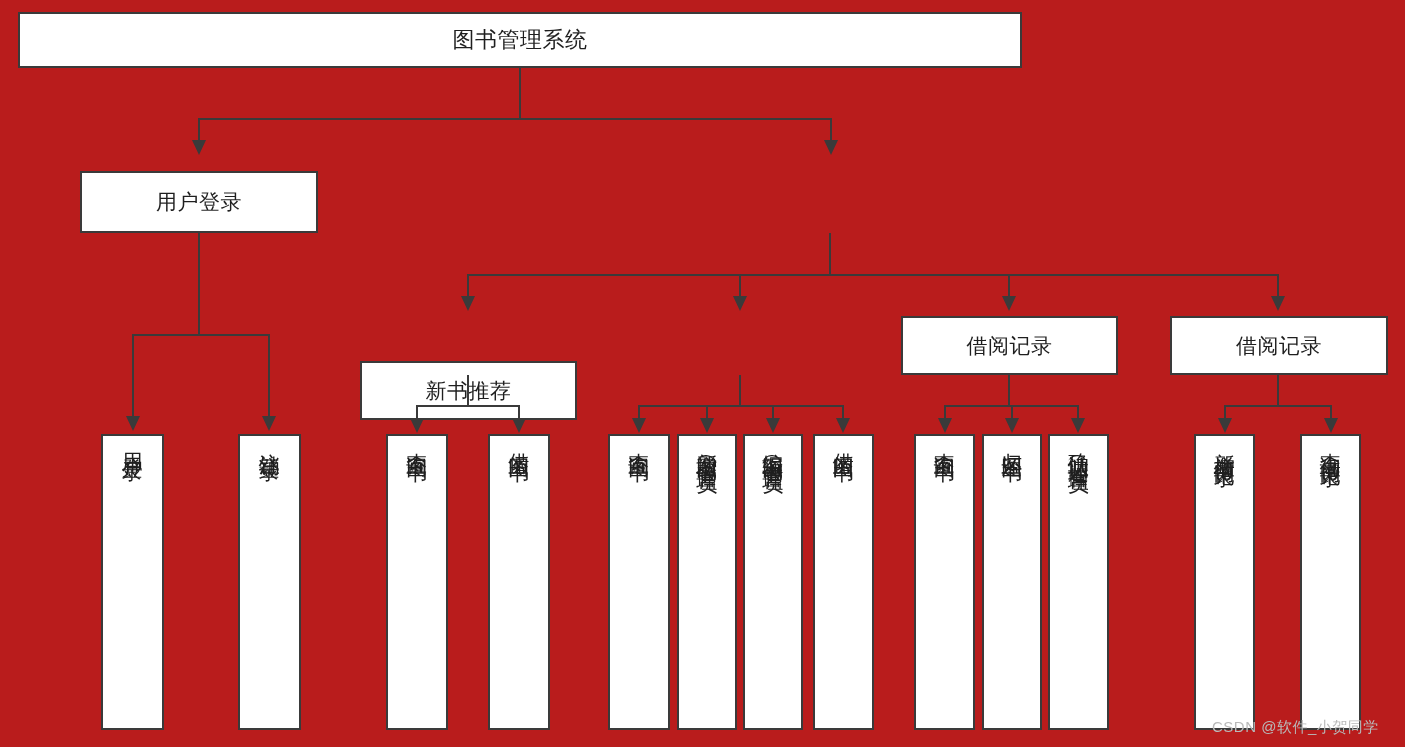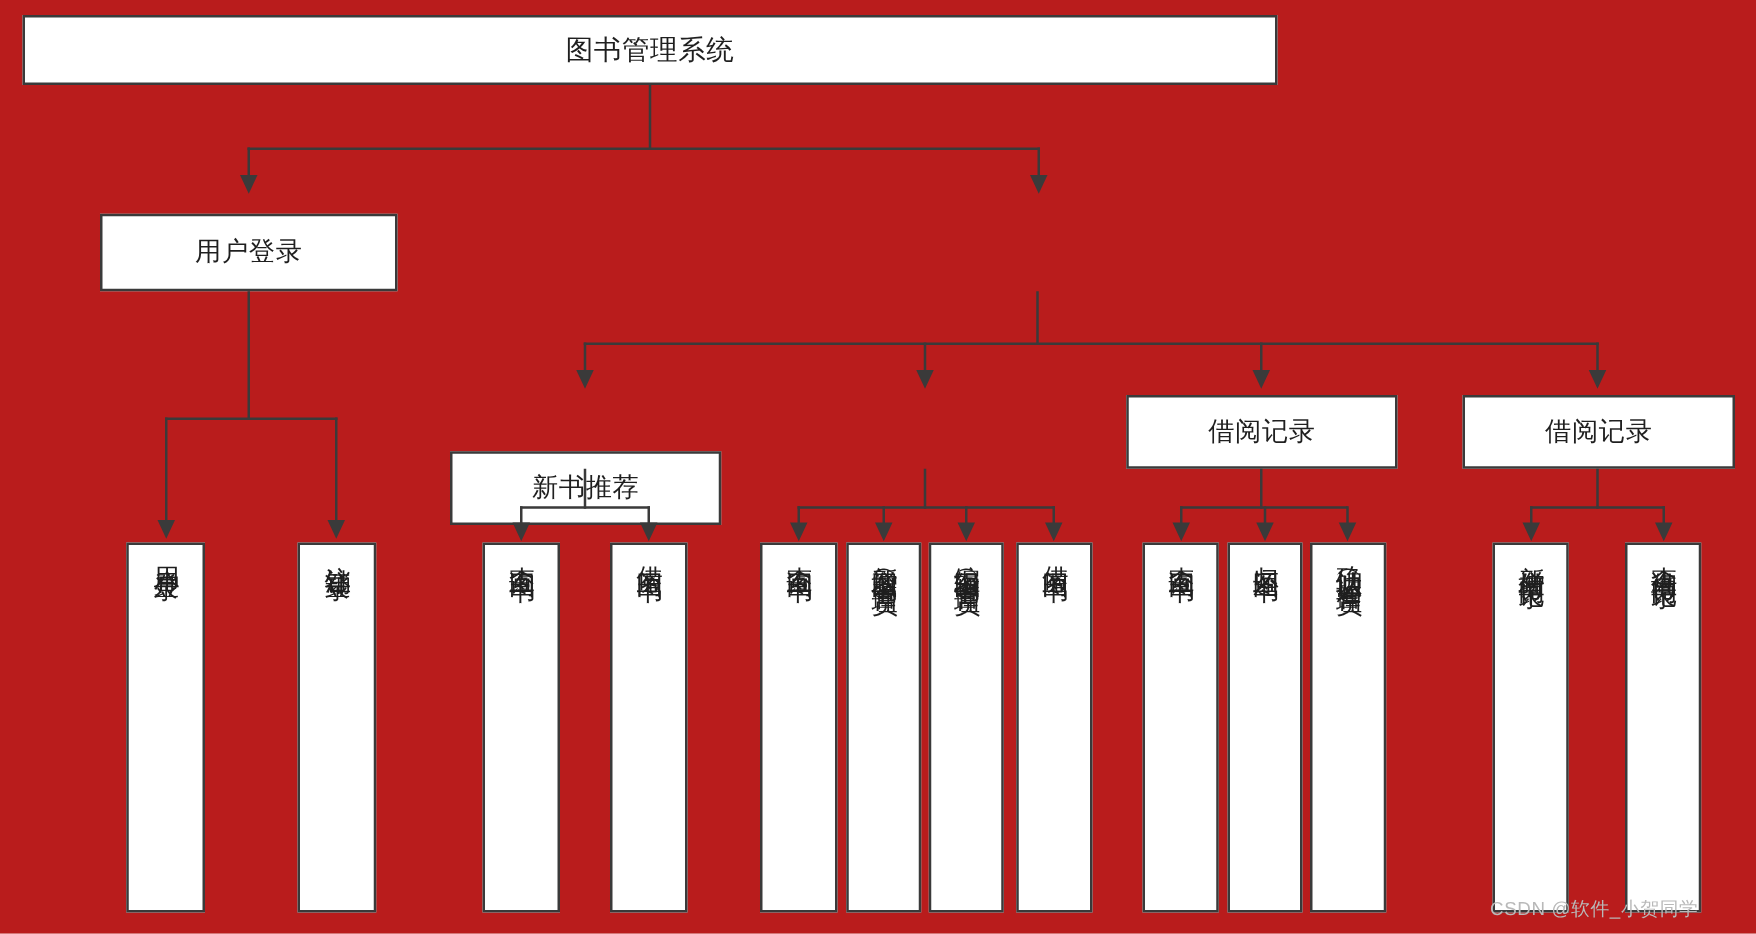--- a/index.html
+++ b/index.html
@@ -68,20 +68,21 @@
     border-left: 7px solid transparent;
     border-right: 7px solid transparent;
     border-top: 15px solid #3a3a3a;
   }
   .watermark {
     position: absolute;
     color: #b9b9b9;
     font-size: 15px;
     white-space: nowrap;
     letter-spacing: 0.5px;
+    margin-left: 20px;
   }
 </style>
 </head>
 <body>
 
 <div id="canvas">
 
   <div class="node h-node root" style="left:18px; top:12px; width:1004px; height:56px;">
     <span class="node-label">图书管理系统</span>
   </div>

